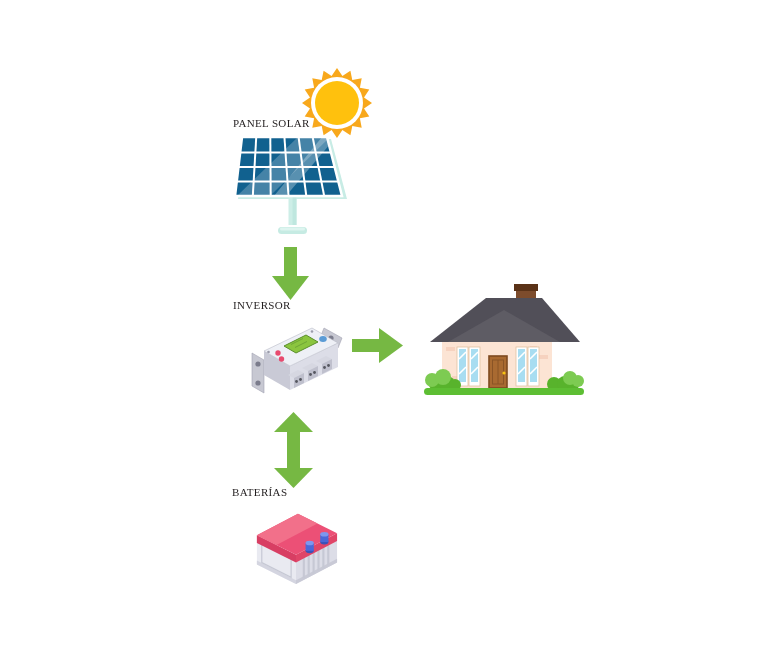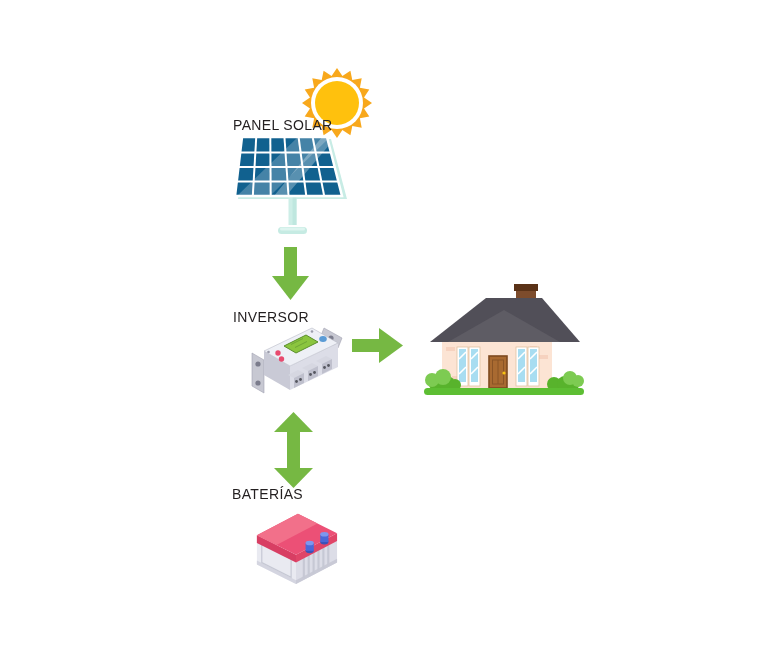--- a/index.html
+++ b/index.html
@@ -2,22 +2,22 @@
 <html><head>
 <meta charset="utf-8">
 <style>
   html,body{margin:0;padding:0;background:#ffffff;}
   .canvas{
     position:relative;width:760px;height:672px;background:#ffffff;
     overflow:hidden;font-family:"Liberation Sans",sans-serif;
   }
   .abs{position:absolute;}
   .node-label{
-    font-size:14px;letter-spacing:.35px;color:#231f20;
-    font-family:Liberation Sans, sans-serif;white-space:nowrap;
+    font-size:11px;letter-spacing:.35px;color:#231f20;
+    font-family:Liberation Serif, serif;white-space:nowrap;
   }
 </style>
 </head>
 <body>
 
 <div class="canvas">
 
   <svg class="abs" style="left:301px;top:67px" width="72" height="72" viewBox="0 0 72 72">
     <polygon points="36,1 41.4,9 49.4,3.7 51.3,13.1 60.7,11.3 58.9,20.7 68.3,22.6 63,30.6 71,36 63,41.4 68.3,49.4 58.9,51.3 60.7,60.7 51.3,58.9 49.4,68.3 41.4,63 36,71 30.6,63 22.6,68.3 20.7,58.9 11.3,60.7 13.1,51.3 3.7,49.4 9,41.4 1,36 9,30.6 3.7,22.6 13.1,20.7 11.3,11.3 20.7,13.1 22.6,3.7 30.6,9" fill="#f8a81c"></polygon>
     <circle cx="36" cy="36" r="26" fill="#ffffff"></circle>
@@ -57,21 +57,21 @@
     </g>
   </svg>
 
   <svg class="abs" style="left:272px;top:247px" width="37" height="53" viewBox="0 0 37 53">
     <g fill="#76b843">
       <rect x="12" y="0" width="13" height="31"></rect>
       <polygon points="0,29 37,29 18.5,53"></polygon>
     </g>
   </svg>
 
-  <div class="abs node-label" style="left:233px;top:309px">INVERSOR</div>
+  <div class="abs node-label" style="left:233px;top:299px">INVERSOR</div>
 
   <svg class="abs" style="left:250px;top:313px" width="100" height="92" viewBox="0 0 100 92">
 
     <g>
       <polygon points="2,40 14,47 14,80 2,73" fill="#c7c8d2" stroke="#a2a3b2" stroke-width="0.6"></polygon>
       <circle cx="8" cy="51" r="2.6" fill="#7b7c8c"></circle>
       <circle cx="8" cy="70" r="2.6" fill="#7b7c8c"></circle>
     </g>
 
     <g>

